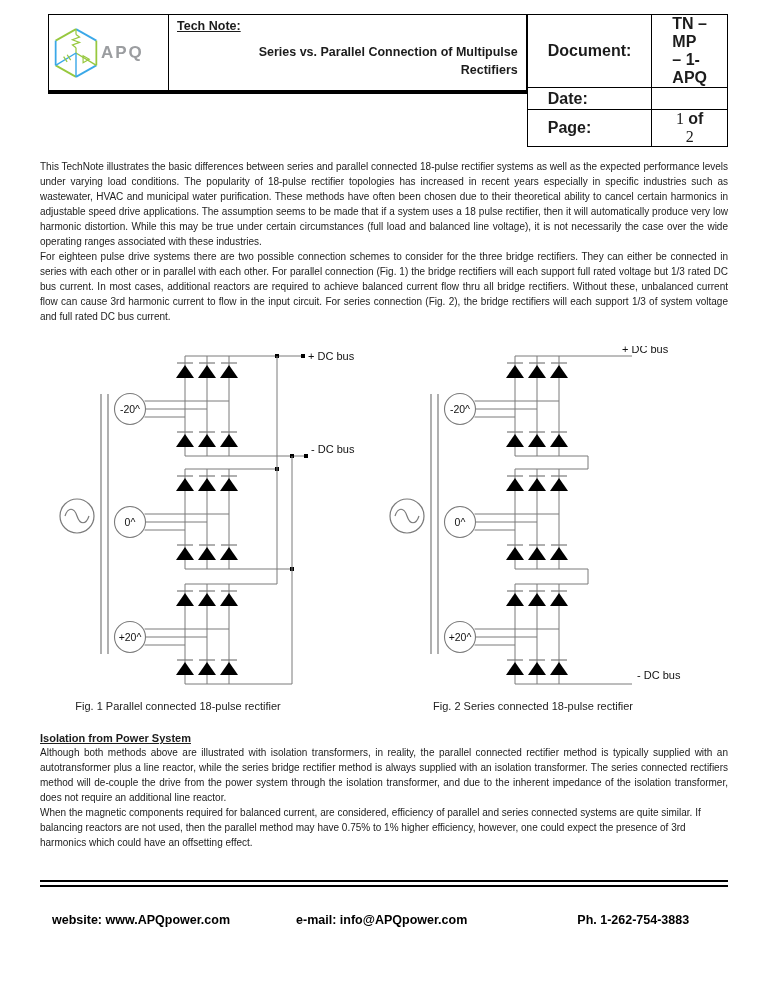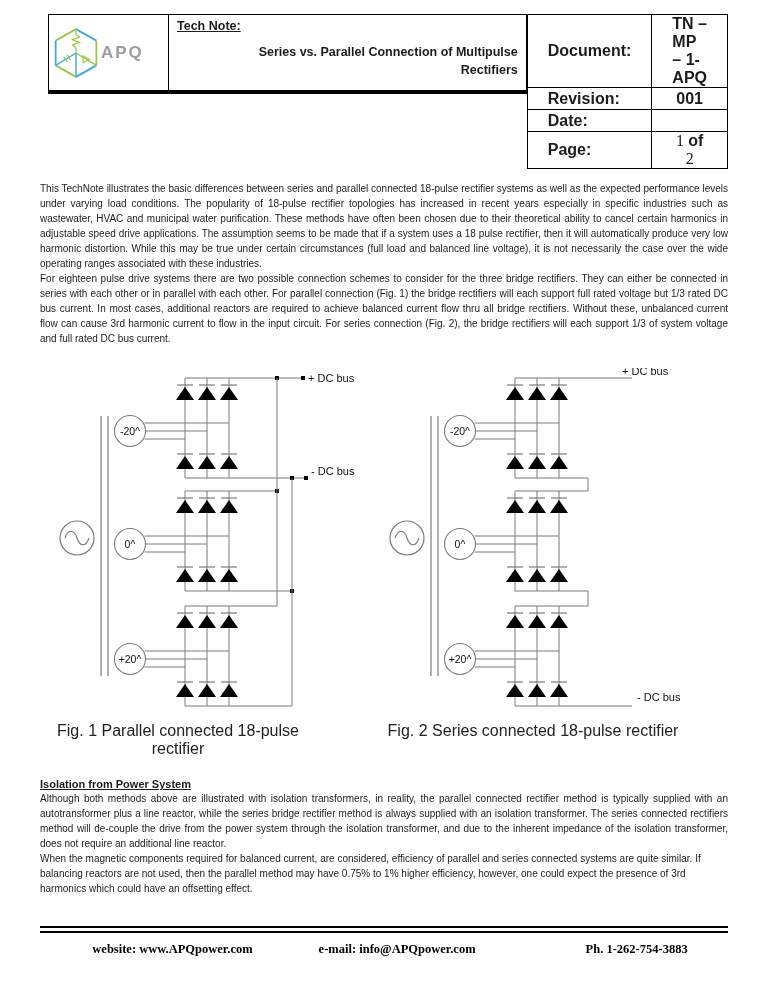--- a/index.html
+++ b/index.html
@@ -39,31 +39,31 @@
   .heading {
     font-size:11px; font-weight:bold; text-decoration:underline;
     margin-top:12px; margin-bottom:1px;
   }
   .sec1 .heading { margin-top:20px; }
   .sec2 .heading { margin-top:20px; }
   
   .figures { display:flex; margin-top:22px; margin-left:15px; }
   .figure { width:330px; }
   .figure svg { display:block; }
-  .caption { font-size:16px; color:#222; text-align:center; margin-top:2px; }
+  .caption { font-size:11px; color:#222; text-align:center; margin-top:2px; }
   .caption.c1 { margin-right:84px; }
   .caption.c2 { margin-right:34px; }
   
   .footer-rule {
     margin-top:30px; height:7px;
     border-top:2.2px solid #000; border-bottom:2.2px solid #000;
   }
   .footer {
-    display:flex; margin-top:9px; font-family:Liberation Serif, serif;
-    font-weight:bold; font-size:12.5px; color:#000;justify-content:center;
+    display:flex; margin-top:26px; font-family:Liberation Sans, sans-serif;
+    font-weight:bold; font-size:12.5px; color:#000;
   }
   .footer .f-web   { margin-left:12px; }
   .footer .f-mail  { margin-left:66px; }
   .footer .f-phone { margin-left:110px; }
 </style>
 </head>
 <body>
 
 <div class="page">
 
@@ -94,24 +94,20 @@
           <div>Series vs. Parallel Connection of Multipulse</div>
           <div>Rectifiers</div>
         </div>
       </div>
     </div>
     <table class="info">
       <tbody>
           <tr>
         <td class="lbl">Document:</td>
         <td class="val">TN – MP – 1- APQ</td>
-      </tr>
-      <tr>
-        <td class="lbl">Revision:</td>
-        <td class="val center">001</td>
       </tr>
       <tr>
         <td class="lbl">Date:</td>
         <td class="val"></td>
       </tr>
       <tr>
         <td class="lbl">Page:</td>
         <td class="val center">
           <span class="serif">1</span>
           <span>of</span>

